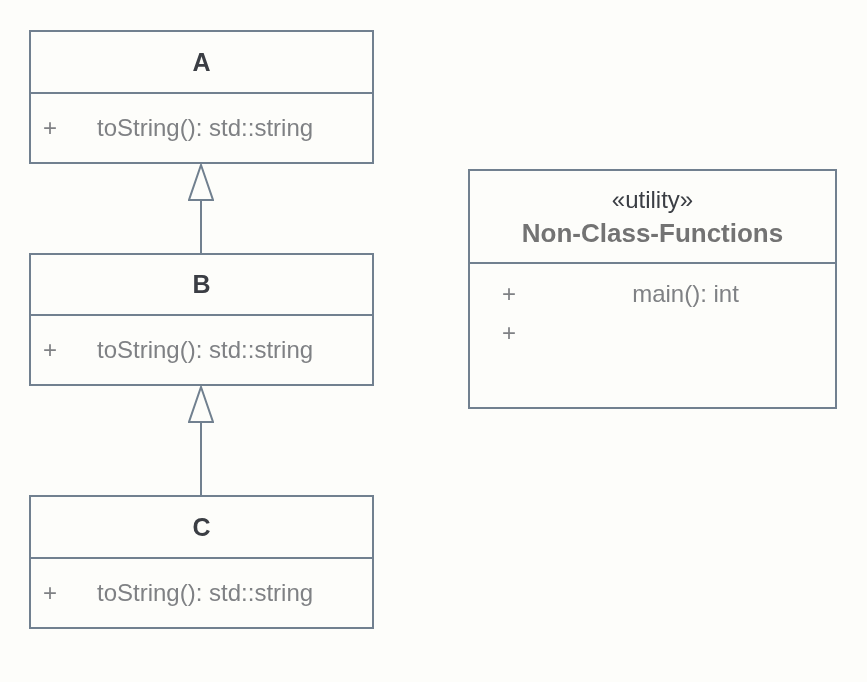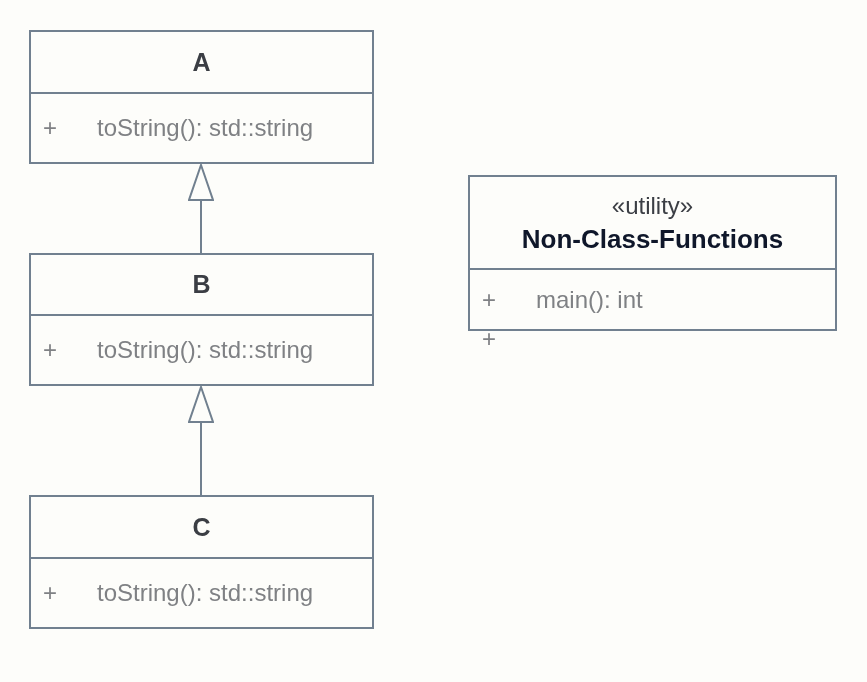--- a/index.html
+++ b/index.html
@@ -66,21 +66,21 @@
     justify-content: center;
   }
   .stereotype {
     font-size: 24px;
     color: #3b3e44;
     line-height: 32px;
   }
   .utility-name {
     font-size: 26px;
     font-weight: bold;
-    color: #0f172a;
+    color: #737373;
     line-height: 34px;
   }
   .utility-body {
     box-sizing: border-box;
     padding-top: 10px;
     display: flex;
     flex-direction: column;
     justify-content: flex-start;
   }
   .connector {
@@ -126,21 +126,21 @@
   <div class="class-box" style="left:29px; top:495px; width:345px; height:134px;">
     <div class="class-header" style="height:62px;">C</div>
     <div class="class-body" style="height:68px;">
       <div class="method-row">
         <span class="method-vis">+</span>
         <span class="method-sig">toString(): std::string</span>
       </div>
     </div>
   </div>
 
-  <div class="class-box" style="left:468px; top:175px; width:369px; height:156px;">
+  <div class="class-box" style="left:468px; top:169px; width:369px; height:240px;text-align:center;">
     <div class="utility-header" style="height:93px;">
       <div class="stereotype">«utility»</div>
       <div class="utility-name">Non-Class-Functions</div>
     </div>
     <div class="utility-body" style="height:127px;">
       <div class="method-row">
         <span class="method-vis">+</span>
         <span class="method-sig">main(): int</span>
       </div>
       <div class="method-row">

